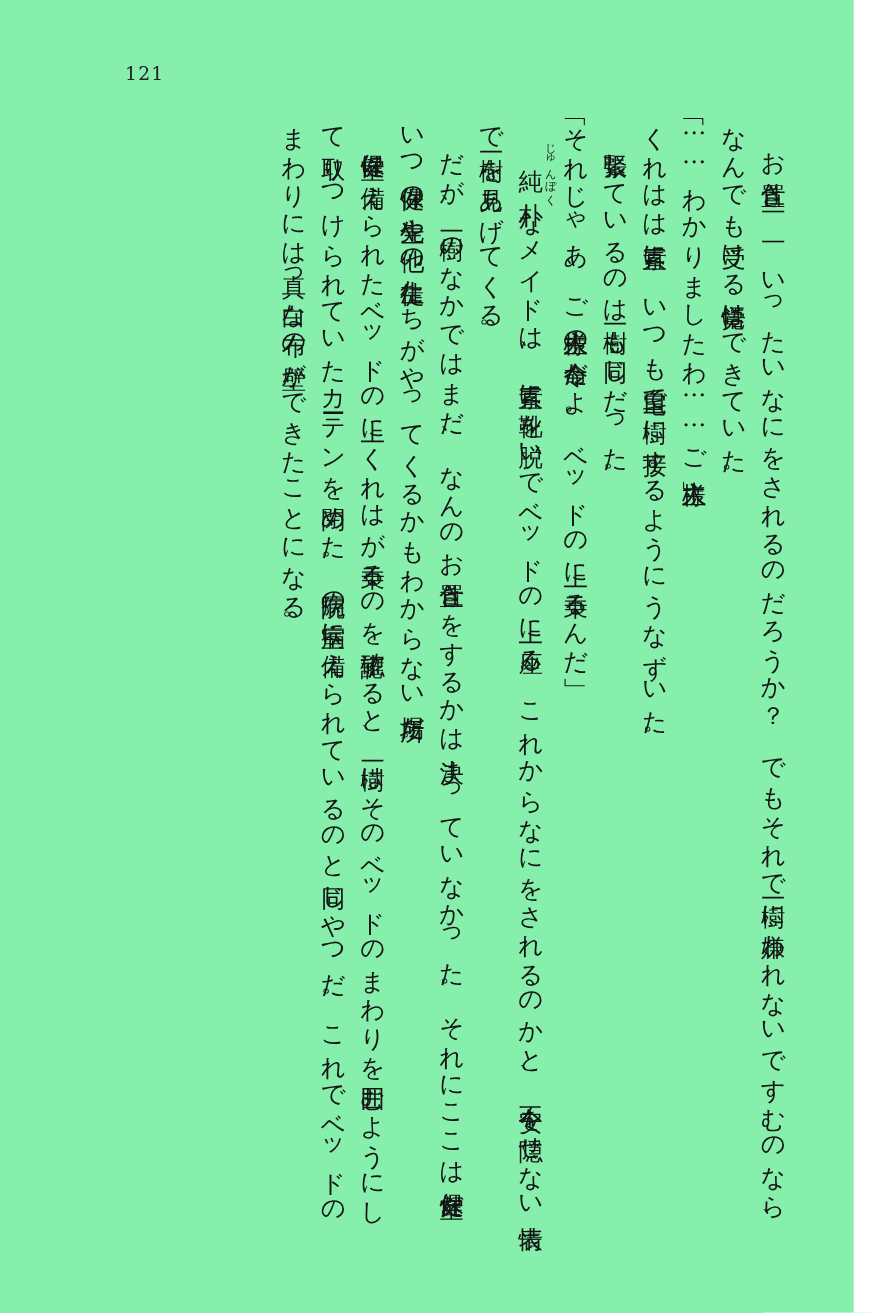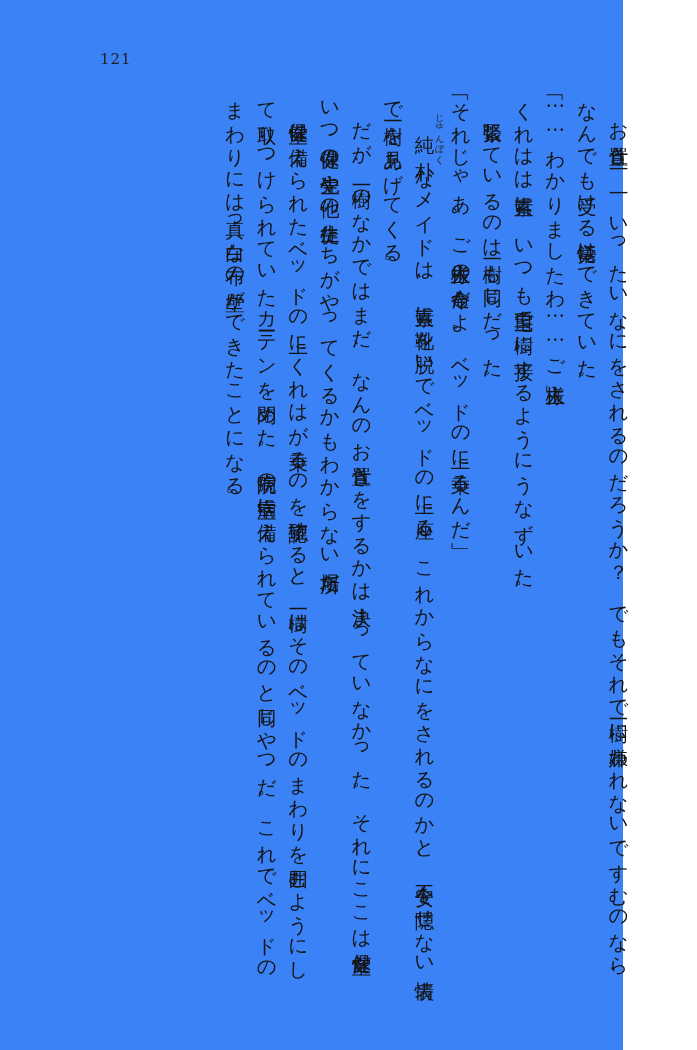--- a/index.html
+++ b/index.html
@@ -9,23 +9,23 @@
   }
   body {
     width: 697px;
     height: 1050px;
     overflow: hidden;
     font-family: "DejaVu Serif", "Liberation Serif", serif;
     color: #1a1a1a;
   }
   #page {
     position: relative;
-    width: 623px;
+    width: 683px;
     height: 1050px;
-    background: #3b82f6;
+    background: #86efac;
   }
   #page-number {
     position: absolute;
     top: 50px;
     left: 100px;
     font-size: 15px;
     letter-spacing: 1px;
     color: #222;
     font-family: "DejaVu Serif", "Liberation Serif", serif;
   }

